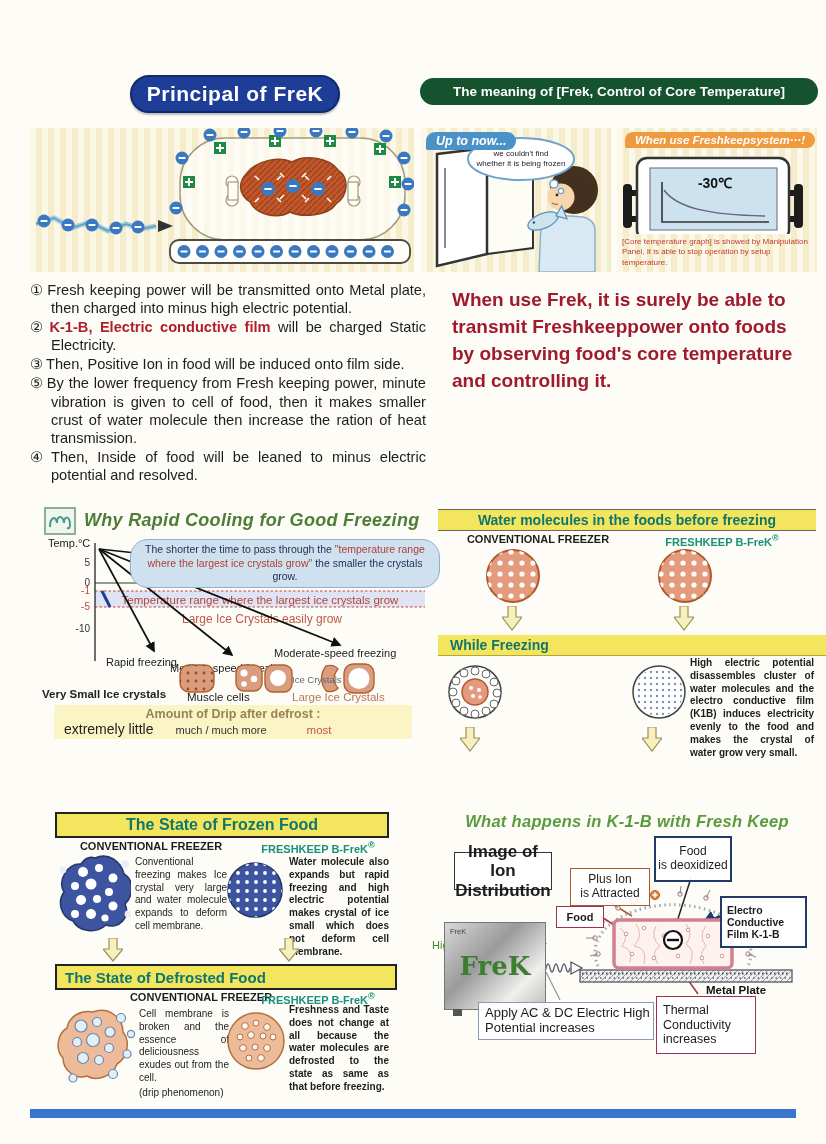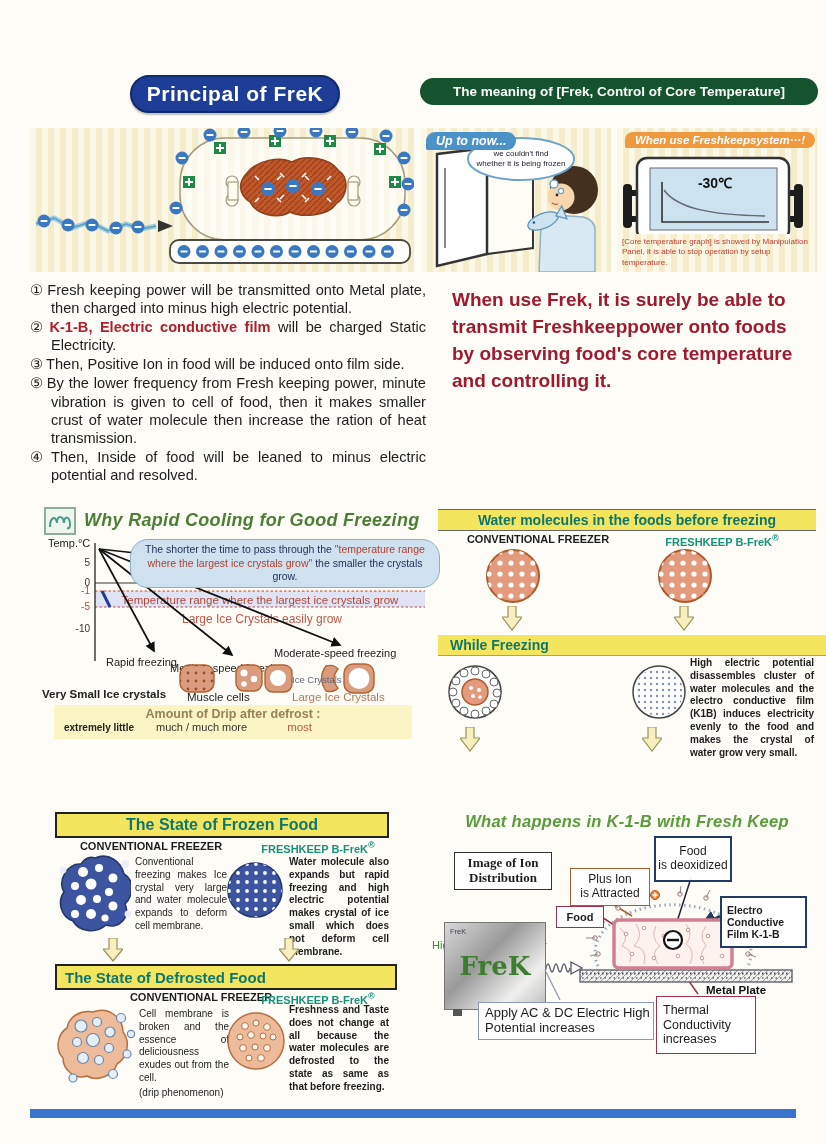--- a/index.html
+++ b/index.html
@@ -371,21 +371,21 @@
     </svg>
 
     <div class="abs" style="left:90px;top:34px;width:296px;padding:3px 6px;background:#cfe0ef;
          border:1.5px solid #8ab0cc;border-radius:18px;font-size:10.5px;line-height:1.3;text-align:center;color:#1c2f55;">
       <span>The shorter the time to pass through the </span><span style="color:#b04030;">"temperature range where the largest ice crystals grow"</span><span> the smaller the crystals grow.</span>
     </div>
 
     <div class="abs" style="left:14px;top:200px;width:358px;height:34px;background:#fbf4c4;">
       <div style="text-align:center;font-size:12.5px;font-weight:bold;color:#97835a;padding-top:2px;">Amount of Drip after defrost :</div>
       <div style="display:flex;align-items:baseline;padding:0 10px;">
-        <span style="font-size:10px;font-weight:bold;color:#222;">extremely little</span>
+        <span style="font-size:14px;font-weight:normal;color:#222;">extremely little</span>
         <span style="font-size:11px;color:#333;margin-left:22px;">much / much more</span>
         <span style="font-size:11.5px;color:#c05848;margin-left:40px;">most</span>
       </div>
     </div>
   </div>
 
   <div class="abs" style="left:438px;top:509px;width:378px;height:240px;">
     <div class="banner" style="position:absolute;left:0;top:0;width:378px;height:20px;justify-content:center;
          font-size:14px;border-top:1px solid #666;border-bottom:1px solid #666;">Water molecules in the foods before freezing</div>
     <div class="abs hdr" style="left:20px;top:24px;width:160px;">CONVENTIONAL FREEZER</div>
@@ -635,21 +635,21 @@
           <circle cx="118" cy="80" r="1.8"></circle>
           <circle cx="142" cy="78" r="1.8"></circle>
         <circle cx="166" cy="80" r="1.8"></circle>
           <circle cx="186" cy="78" r="1.8"></circle>
       </g>
 
       <circle cx="137" cy="62" r="9" fill="#fff" stroke="#111" stroke-width="2.2"></circle>
       <rect x="131" y="60.8" width="12" height="2.4" fill="#111"></rect>
     </svg>
 
-    <div class="lbox abs" style="left:24px;top:42px;width:96px;height:36px;font-size:13px;font-weight:bold;border-width:1.8px;font-family:Liberation Serif, serif;">
+    <div class="lbox abs" style="left:24px;top:42px;width:96px;height:36px;font-size:17px;font-weight:bold;border-width:1.8px;">
       <span>Image of Ion</span>
         <span>Distribution</span>
     </div>
     <div class="lbox abs" style="left:140px;top:58px;width:78px;height:36px;font-size:12px;border-color:#a85a30;">
       <span>Plus Ion</span>
         <span>is Attracted</span>
     </div>
     <div class="lbox abs" style="left:224px;top:26px;width:74px;height:42px;font-size:12px;border-color:#223a66;border-width:2px;">
       <span>Food</span>
         <span>is deoxidized</span>

